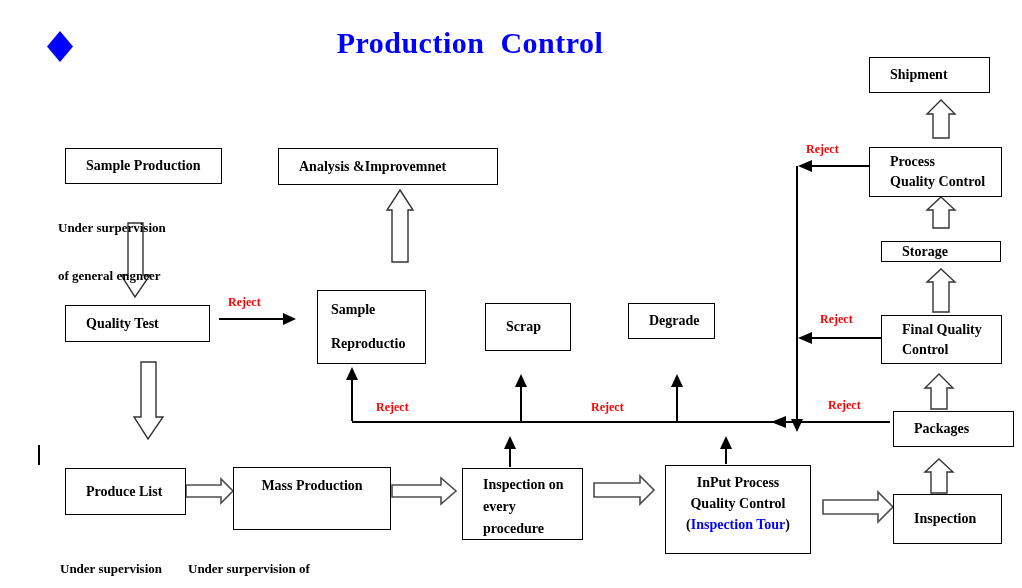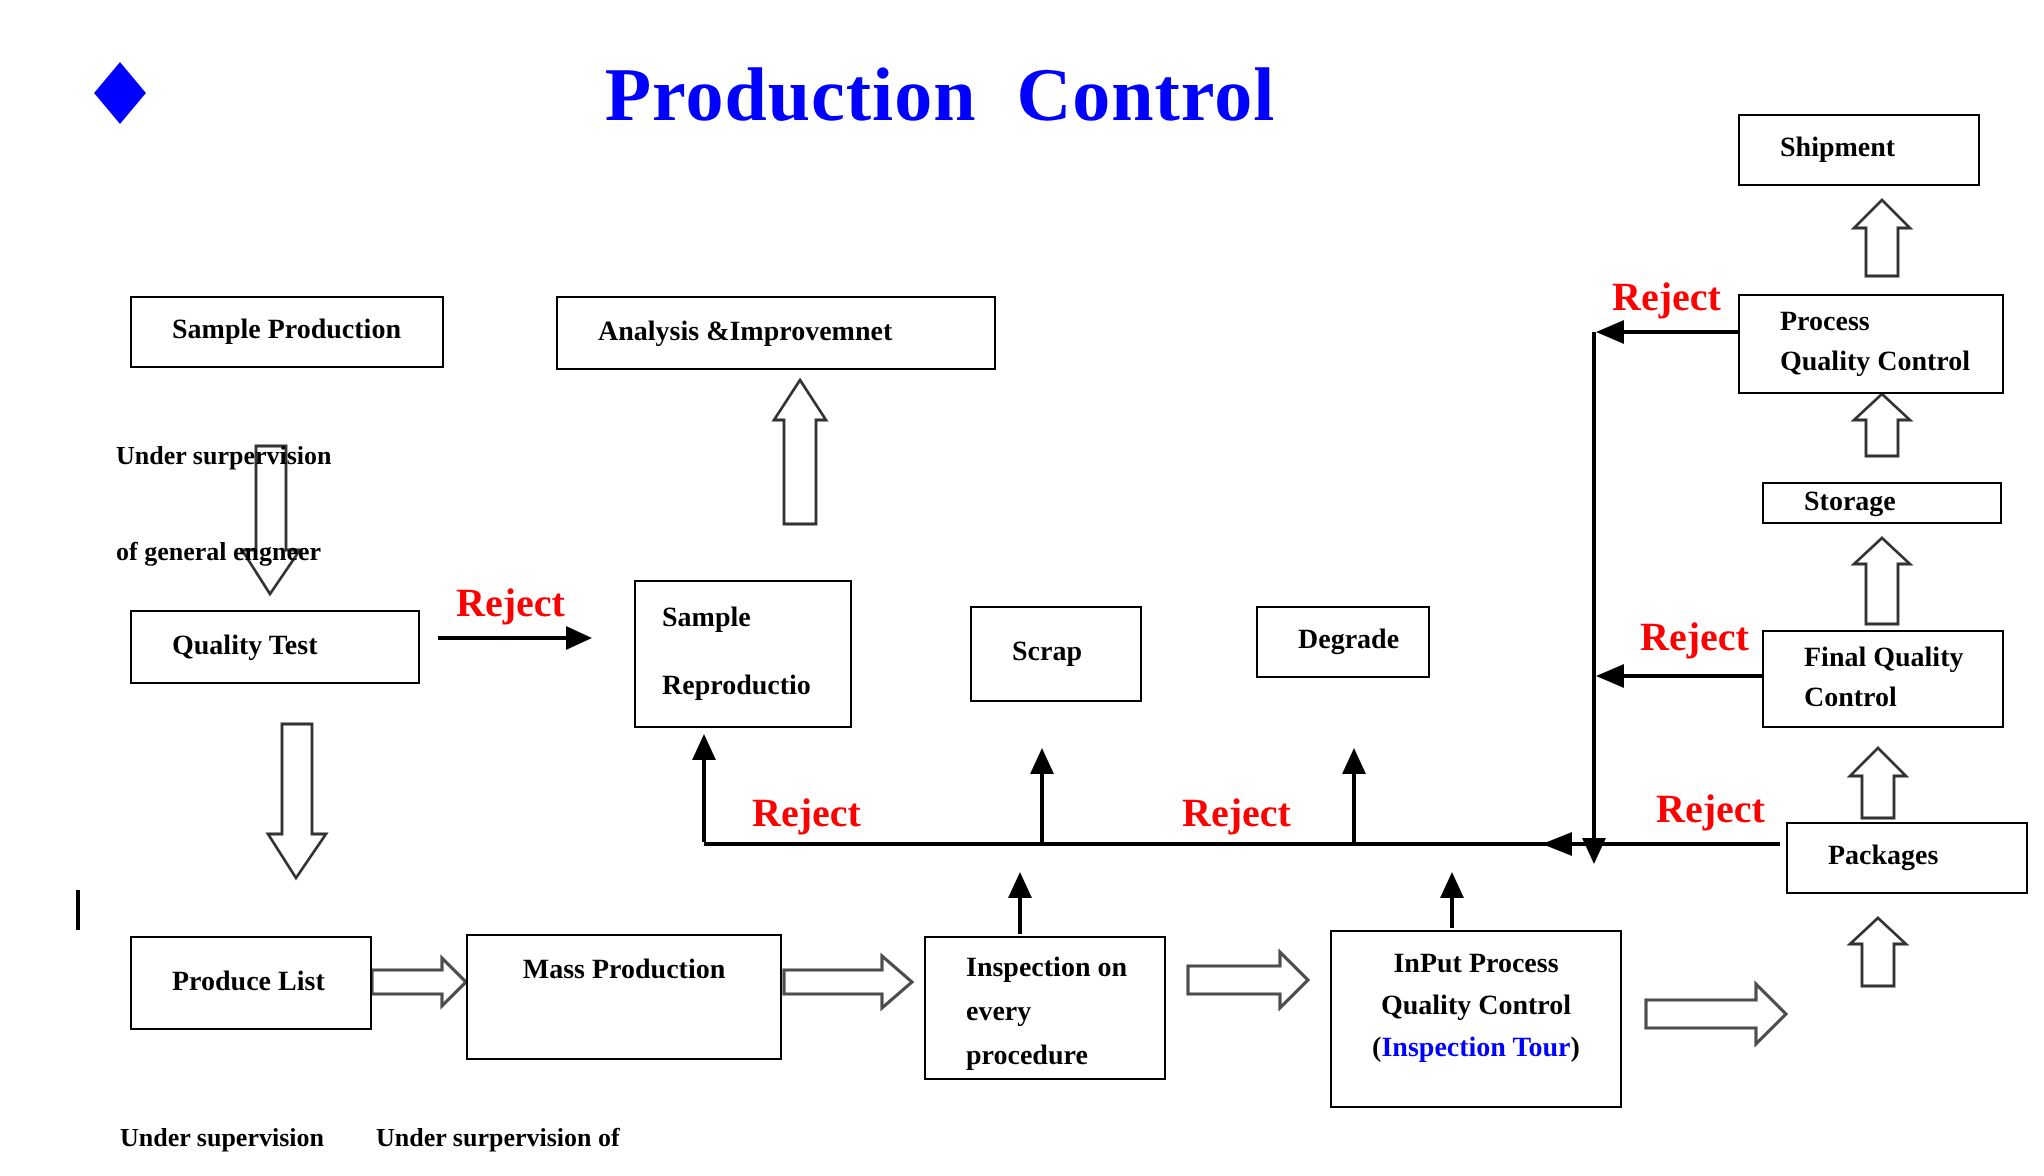--- a/index.html
+++ b/index.html
@@ -1,32 +1,32 @@
 <!DOCTYPE html>
 <html><head>
 <meta charset="utf-8">
 <style>
   html,body{margin:0;padding:0;background:#fff;}
   #stage{position:relative;width:1022px;height:588px;background:#ffffff;overflow:hidden;
          font-family:"Liberation Serif","DejaVu Serif",serif;}
   #connectors{position:absolute;left:0;top:0;width:1022px;height:588px;}
   .title{position:absolute;left:150px;top:26px;width:640px;text-align:center;
-         color:#0000ff;font-weight:bold;font-size:38px;white-space:pre;letter-spacing:.5px;}
+         color:#0000ff;font-weight:bold;font-size:30px;white-space:pre;letter-spacing:.5px;}
   .diamond{position:absolute;left:47px;top:31px;width:26px;height:31px;background:#0000ff;
            clip-path:polygon(50% 0,100% 50%,50% 100%,0 50%);}
   .box{position:absolute;background:#fff;border:1.5px solid #000;box-sizing:border-box;
        color:#000;font-weight:bold;font-size:14px;display:flex;flex-direction:column;
        justify-content:center;padding-left:20px;line-height:20px;}
   .box.center{padding-left:0;text-align:center;}
   .box.vtop{justify-content:flex-start;padding-top:5px;}
   .box.widegap{line-height:34px;padding-top:2px;}
   .box.lh22{line-height:22px;}
   .caption{position:absolute;color:#000;font-weight:bold;font-size:13px;
            line-height:16px;white-space:pre;}
-  .reject{position:absolute;color:#ff0000;font-weight:bold;font-size:20px;line-height:16px;}
+  .reject{position:absolute;color:#ff0000;font-weight:bold;font-size:12px;line-height:16px;}
   .tick{position:absolute;left:38px;top:445px;width:2px;height:20px;background:#000;}
   .link-blue{color:#0000ff;}
 </style>
 </head>
 <body>
 
 <div id="stage">
 
   <svg id="connectors" viewBox="0 0 1022 588" xmlns="http://www.w3.org/2000/svg">
     <g fill="#ffffff" stroke="#333333" stroke-width="1.4">
@@ -113,20 +113,23 @@
 
   <div class="box" style="left:881px;top:315px;width:121px;height:49px">
     <div>Final Quality</div>
     <div>Control</div>
   </div>
 
   <div class="box" style="left:893px;top:411px;width:121px;height:36px">
     <div>Packages</div>
   </div>
 
+  <div class="box" style="left:893px;top:494px;width:109px;height:50px">
+    <div>Inspection</div>
+  </div>
 
   <div class="box" style="left:65px;top:468px;width:121px;height:47px">
     <div>Produce List</div>
   </div>
 
   <div class="box center vtop" style="left:233px;top:467px;width:158px;height:63px;line-height:21px;padding-top:7px">
     <div>Mass Production</div>
   </div>
 
   <div class="box vtop lh22" style="left:462px;top:468px;width:121px;height:72px">

